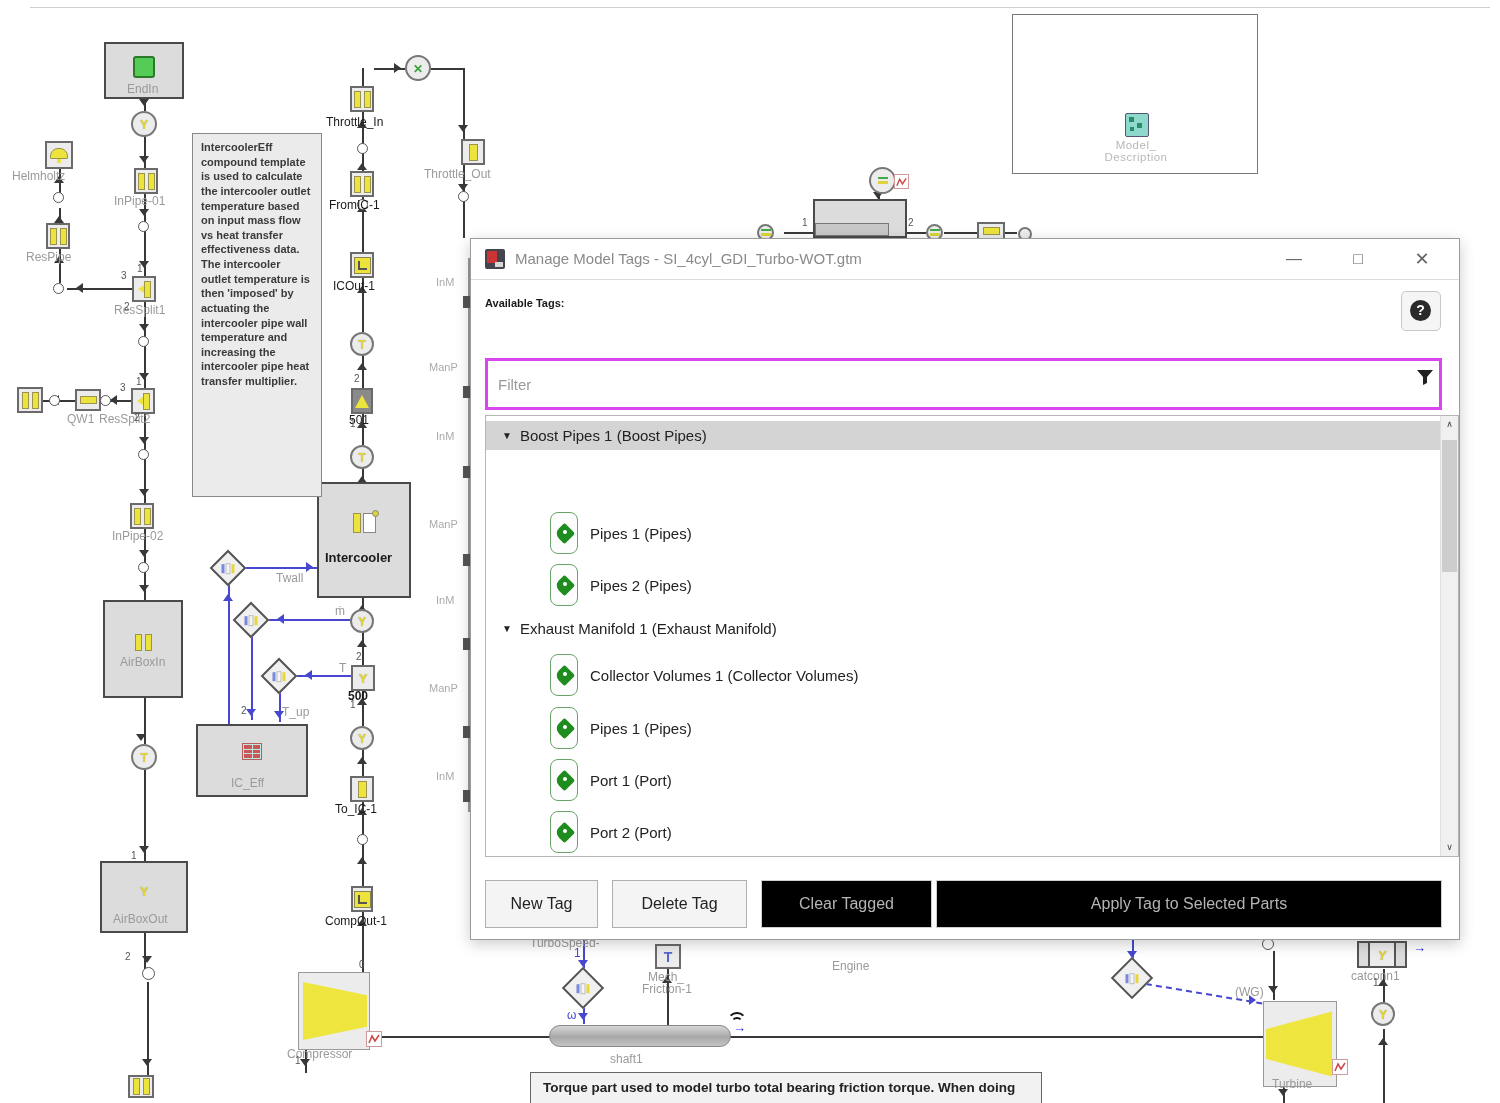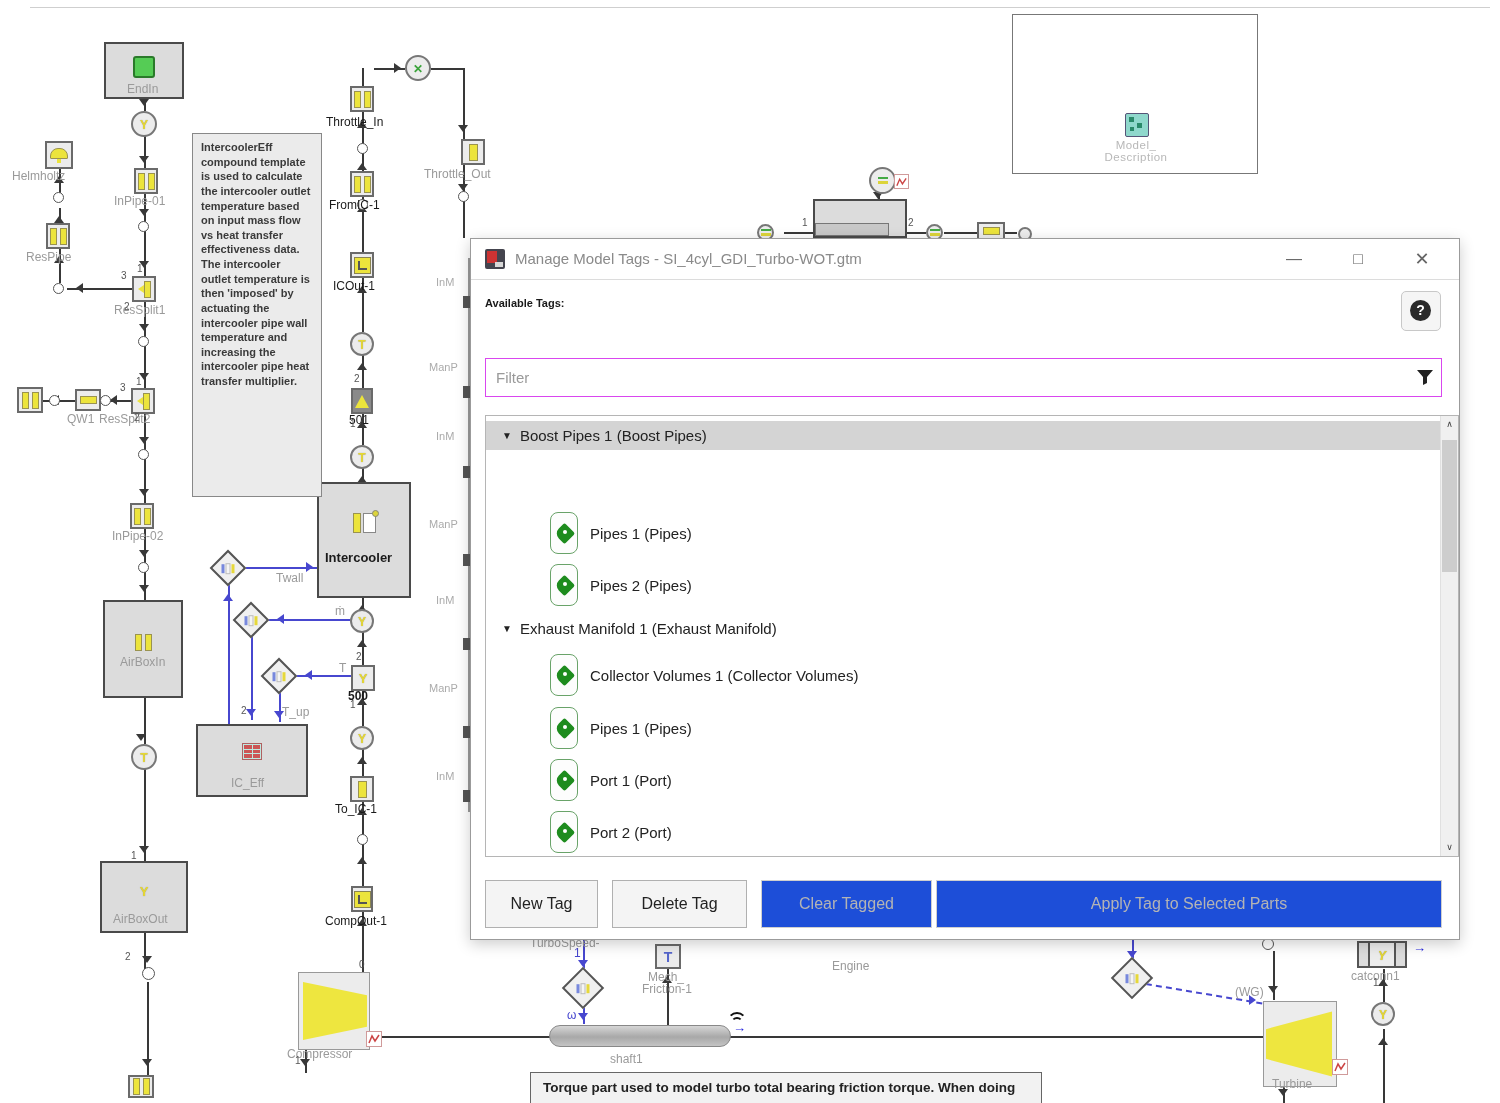--- a/index.html
+++ b/index.html
@@ -33,39 +33,39 @@
   #titlebar{position:absolute;left:0;top:0;right:0;height:40px;border-bottom:1px solid #dcdcdc;}
   #dlg-icon{position:absolute;left:14px;top:10px;width:20px;height:20px;background:#44444e;border-radius:2px;}
   #dlg-icon i{position:absolute;left:2px;top:2px;width:10px;height:12px;background:#cc3333;display:block;}
   #dlg-icon b{position:absolute;right:2px;bottom:2px;width:8px;height:5px;background:#d8d8d8;display:block;}
   #dlg-title{position:absolute;left:44px;top:0;line-height:40px;font-size:15px;color:#8a8a8a;white-space:nowrap;}
   .winbtn{position:absolute;top:0;width:34px;height:40px;text-align:center;line-height:40px;color:#666;font-size:16px;cursor:default;}
   #avail{position:absolute;left:14px;top:58px;font-size:11px;font-weight:bold;color:#1a1a1a;}
   #helpbtn{position:absolute;right:18px;top:52px;width:38px;height:38px;background:#f5f5f5;border:1px solid #c8c8c8;border-radius:5px;}
   #helpbtn span{position:absolute;left:8px;top:8px;width:21px;height:21px;background:#2a2a2a;color:#fff;border-radius:50%;
                 font-size:14px;font-weight:bold;text-align:center;line-height:21px;}
-  #filter{position:absolute;left:14px;top:119px;width:957px;height:39px;box-sizing:border-box;border:1px solid #d946ef;
+  #filter{position:absolute;left:14px;top:119px;width:957px;height:52px;box-sizing:border-box;border:3px solid #d946ef;
           font-size:15px;color:#333;padding:0 34px 0 10px;font-family:"Liberation Sans",sans-serif;}
   #filter::placeholder{color:#9a9a9a;}
   #funnel{position:absolute;left:944px;top:128px;width:20px;height:20px;}
   #taglist{position:absolute;left:14px;top:176px;width:974px;height:442px;border:1px solid #b5b5b5;box-sizing:border-box;background:#fff;overflow:hidden;}
   .grouprow{position:absolute;left:0;width:955px;height:29px;font-size:15px;color:#222;display:flex;align-items:center;}
   .grouprow.sel{background:#d4d4d4;}
   .grouprow .tri{font-size:10px;color:#222;margin:0 8px 0 16px;}
   .itemrow{position:absolute;left:0;width:955px;height:46px;}
   .tagico{position:absolute;left:64px;top:0;width:28px;height:42px;border:1.5px solid #69a369;border-radius:8px;background:#fdfdfd;box-sizing:border-box;}
   .tagbody{position:absolute;left:6px;top:13px;width:15px;height:15px;background:#1e8c1e;border-radius:2px 2px 2px 7px;transform:rotate(45deg);}
   .taghole{position:absolute;left:12px;top:17px;width:4px;height:4px;background:#fff;border-radius:50%;}
   .itemtxt{position:absolute;left:104px;top:0;height:42px;display:flex;align-items:center;font-size:15px;color:#222;white-space:nowrap;}
   #scrollbar{position:absolute;right:0;top:0;width:17px;height:440px;background:#f0f0f0;border-left:1px solid #e0e0e0;}
   .scbtn{position:absolute;left:0;width:17px;height:17px;text-align:center;font-size:9px;color:#444;line-height:17px;}
   #scthumb{position:absolute;left:1px;top:24px;width:15px;height:132px;background:#cdcdcd;}
   .dlgbtn{position:absolute;height:48px;box-sizing:border-box;background:#f4f4f4;border:1px solid #b0b0b0;
           font-size:16px;color:#222;text-align:center;line-height:46px;font-family:"Liberation Sans",sans-serif;}
-  .dlgbtn.disabled{color:#b4b4b4;background:#1d4ed8;border-color:#cfcfcf;}
+  .dlgbtn.disabled{color:#b4b4b4;background:#000000;border-color:#cfcfcf;}
   .wifi{position:absolute;width:22px;height:20px;z-index:3;}
   .wifi .a1,.wifi .a2{position:absolute;border:2px solid #111;border-radius:50%;border-color:#111 transparent transparent transparent;}
   .wifi .a1{left:0;top:0;width:16px;height:16px;}
   .wifi .a2{left:4px;top:5px;width:8px;height:8px;}
   .wifi .wa{position:absolute;left:6px;top:8px;color:#2222dd;font-weight:bold;font-size:13px;}
 </style>
 </head>
 <body>
 
 <div id="canvas">

